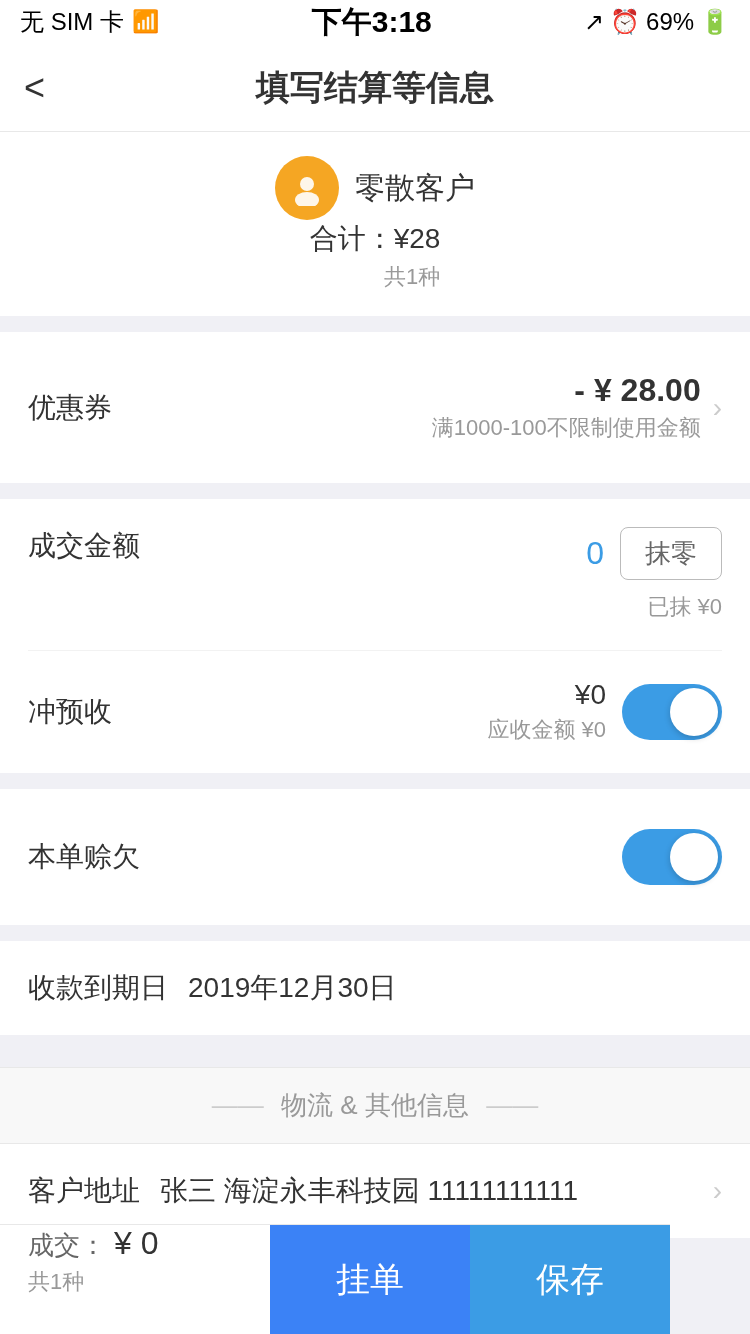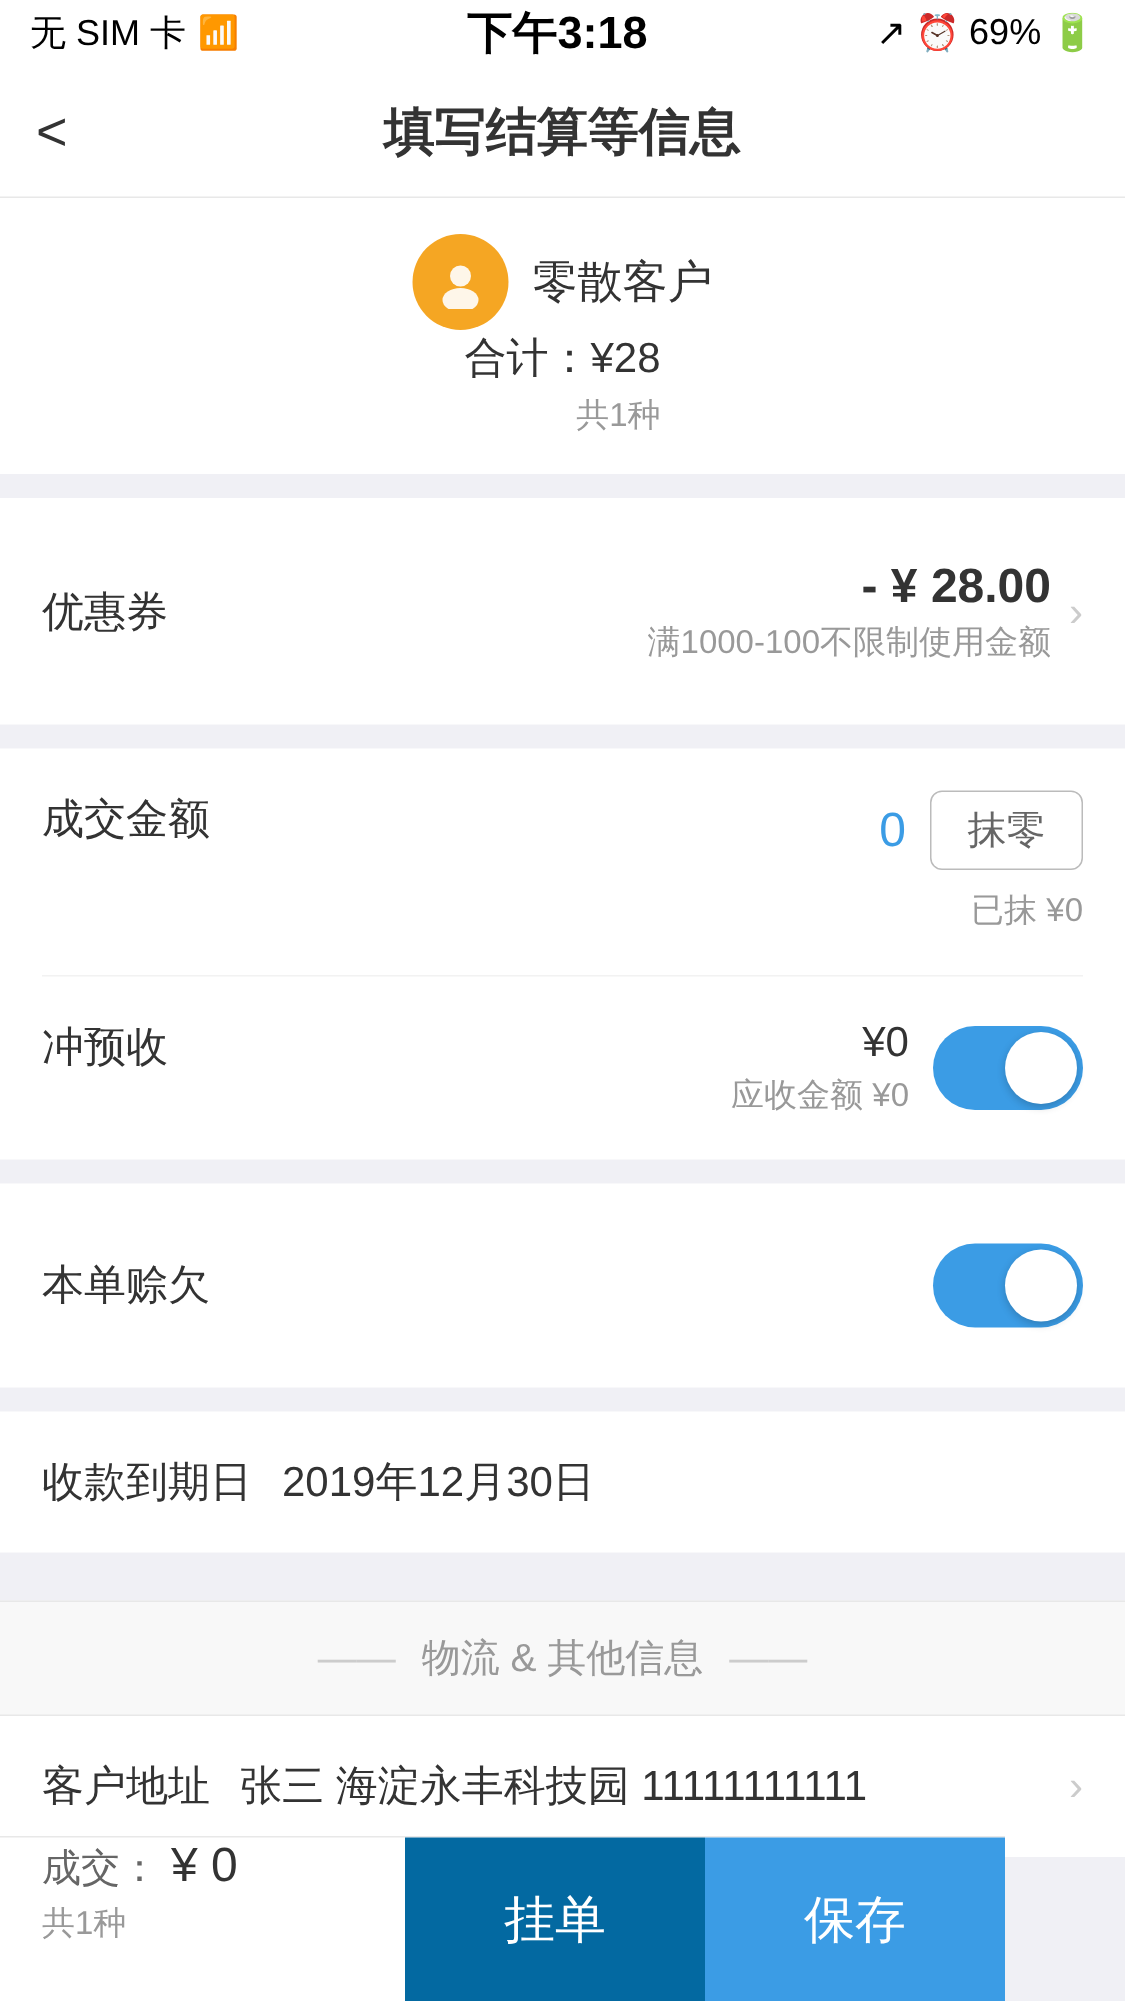--- a/index.html
+++ b/index.html
@@ -215,21 +215,21 @@
     }
     .amount-top {
       display: flex;
       align-items: center;
       gap: 16px;
     }
 
     
     .prepay-row {
       display: flex;
-      align-items: flex-start;
+      align-items: center;
       justify-content: space-between;
       padding: 28px 28px;
     }
     .prepay-right {
       display: flex;
       align-items: center;
       gap: 16px;
     }
     .prepay-values {
       text-align: right;
@@ -305,21 +305,21 @@
       font-weight: 500;
     }
     .bottom-count {
       font-size: 22px;
       color: #999;
       margin-top: 4px;
     }
     .bottom-btn-hold {
       width: 200px;
       height: 110px;
-      background: #0369a1;
+      background: #3b82f6;
       display: flex;
       align-items: center;
       justify-content: center;
       font-size: 34px;
       color: #fff;
       font-weight: 500;
       cursor: pointer;
     }
     .bottom-btn-save {
       width: 200px;

